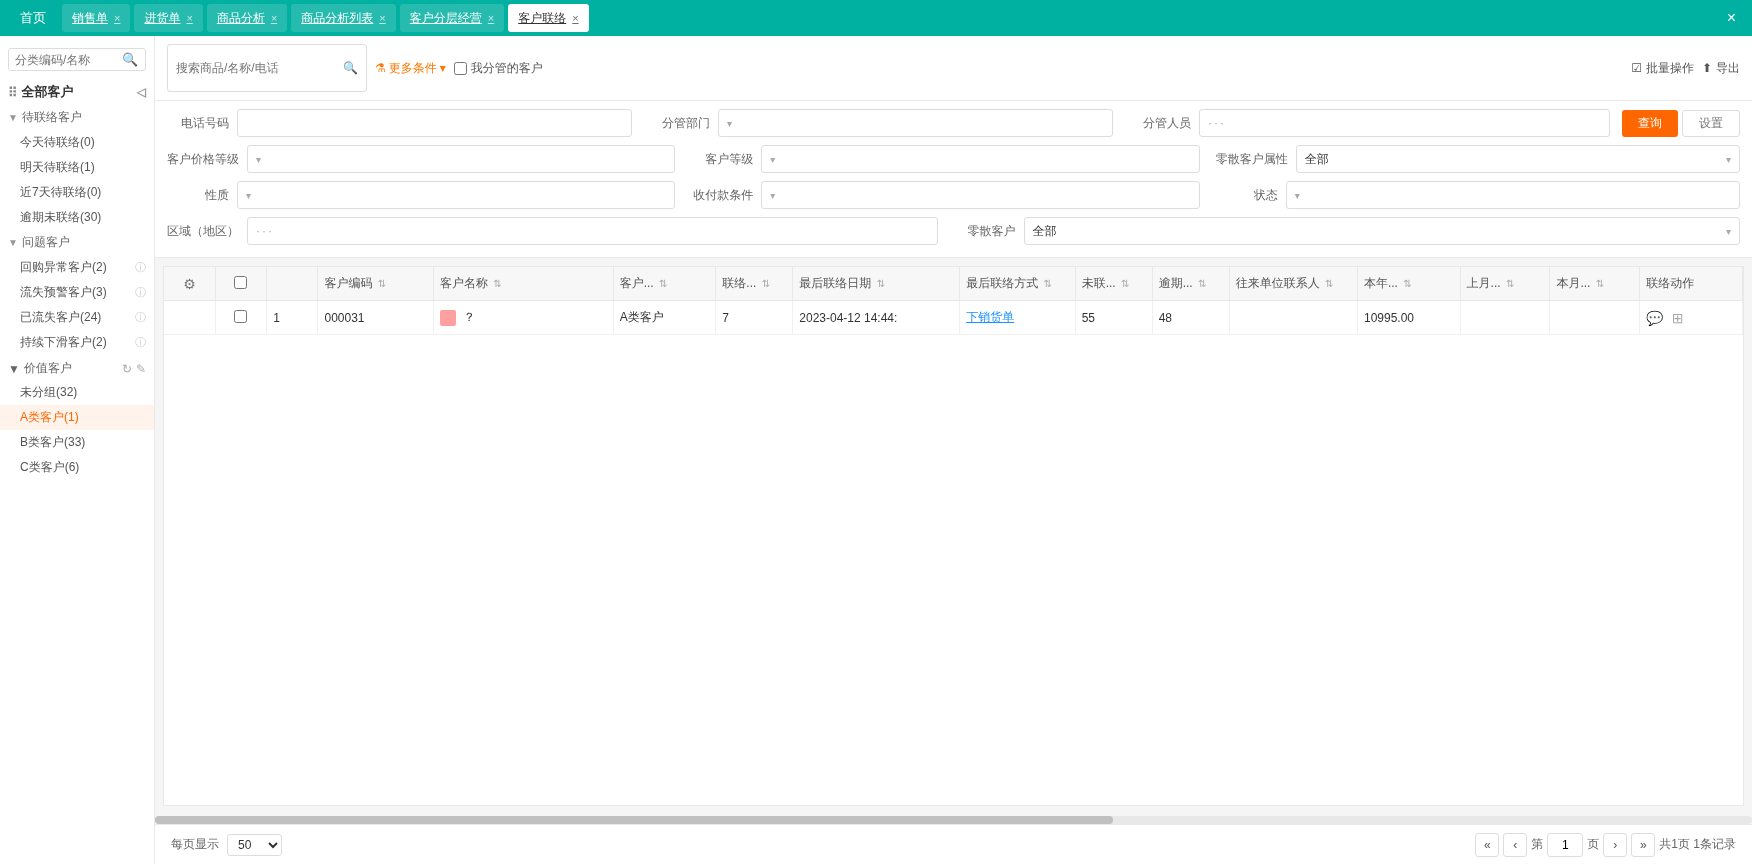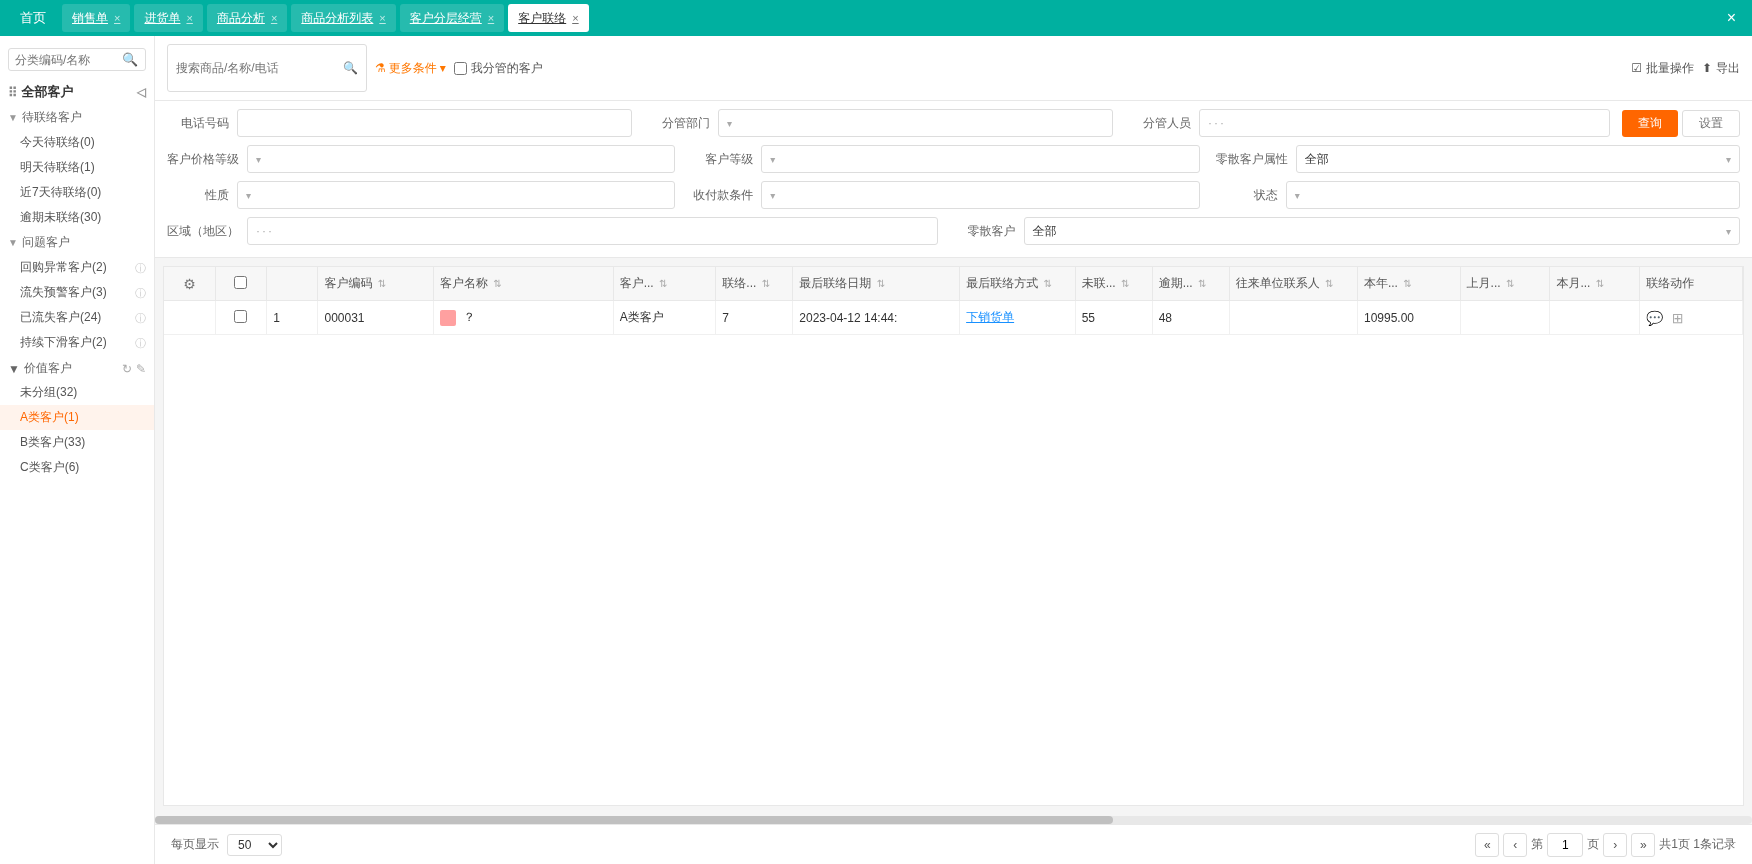--- a/index.html
+++ b/index.html
@@ -54,21 +54,21 @@
     .sidebar-collapse-icon { color: #999; cursor: pointer; }
     
     .sidebar-group-label {
       display: flex; align-items: center; gap: 4px;
       padding: 4px 8px; color: #666; font-size: 12px; cursor: pointer;
     }
     .sidebar-group-label .arrow { font-size: 10px; color: #999; }
     
     .sidebar-item {
       padding: 4px 8px 4px 20px; color: #555; cursor: pointer;
-      display: flex; align-items: flex-end; justify-content: space-between;
+      display: flex; align-items: center; justify-content: space-between;
     }
     .sidebar-item.active { background: #fff3ec; color: #ff6600; font-weight: 500; }
     .sidebar-item .info-icon { color: #ccc; font-size: 11px; }
     
     .sidebar-group-header {
       display: flex; align-items: center; gap: 4px;
       padding: 5px 8px 3px; color: #666; font-size: 12px; cursor: pointer; font-weight: 500;
     }
     .sidebar-group-actions { display: flex; gap: 4px; margin-left: auto; }
     .sidebar-group-actions span { color: #aaa; cursor: pointer; }

